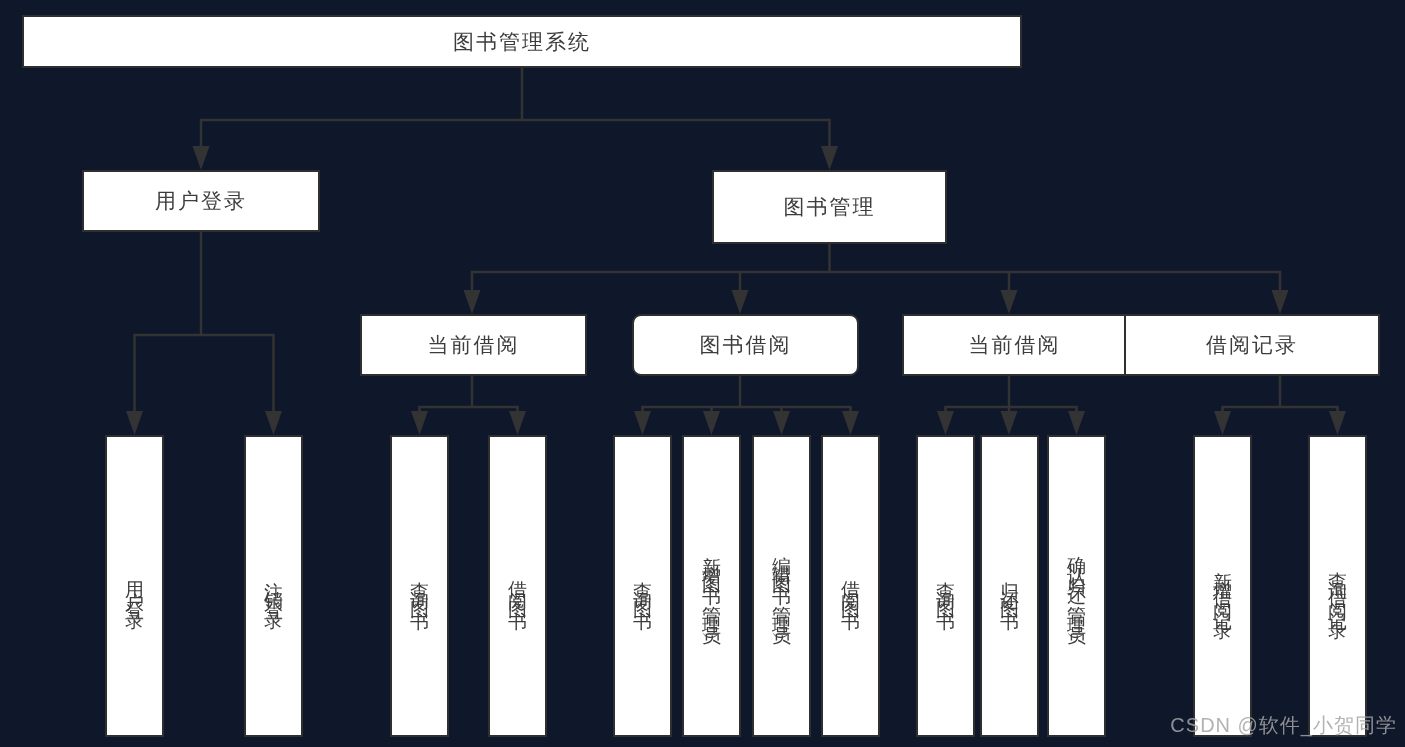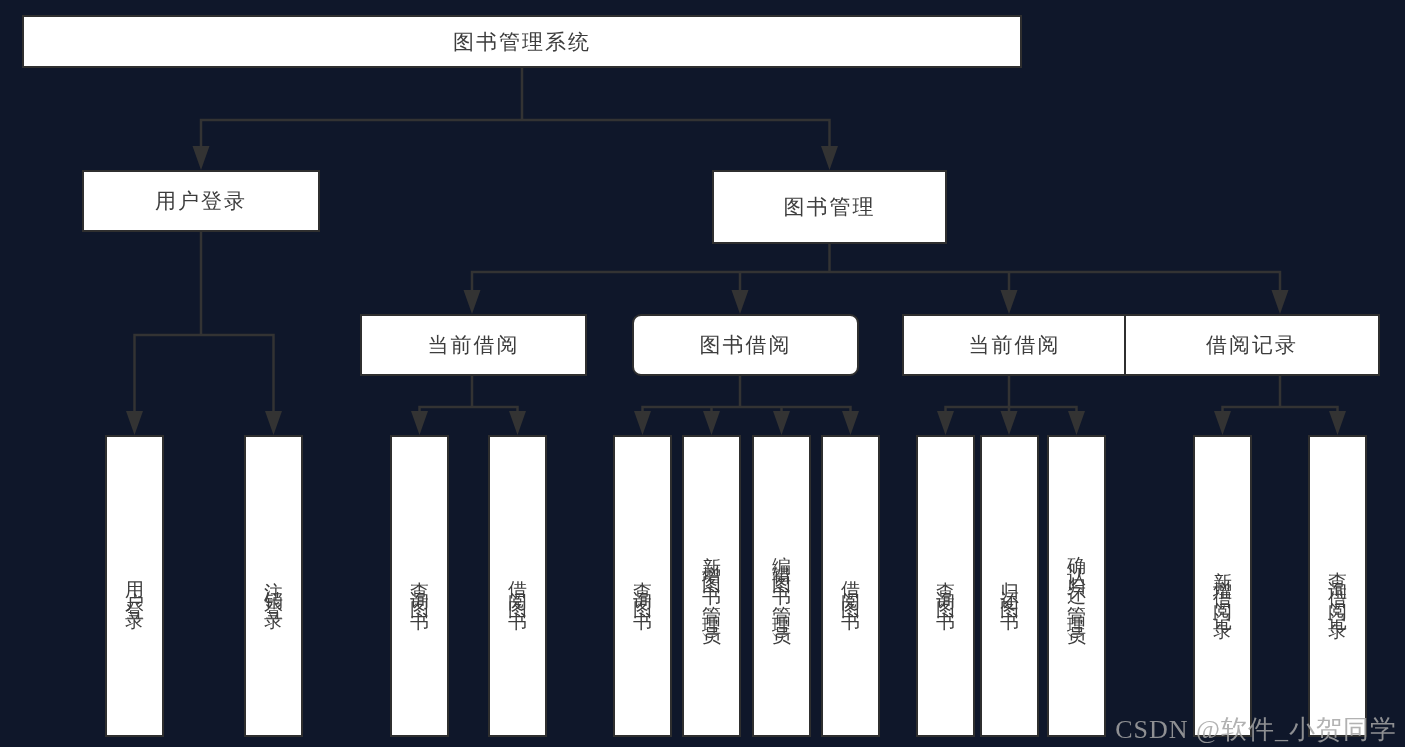--- a/index.html
+++ b/index.html
@@ -29,26 +29,25 @@
     writing-mode: vertical-rl;
     text-orientation: mixed;
     font-size: 19px;
     letter-spacing: 10px;
     white-space: nowrap;
   }
   .watermark {
     position: absolute;
     right: 8px;
     top: 712px;
-    font-size: 26px;
+    font-size: 20px;
     letter-spacing: 1px;
     color: rgba(164, 164, 164, 0.85);
     white-space: nowrap;
     z-index: 5;
-    font-family: Liberation Serif, serif;
   }
 </style>
 </head>
 <body>
 
 <div class="canvas">
 
   <svg class="wires" width="1405" height="747" viewBox="0 0 1405 747">
 
     <g>

